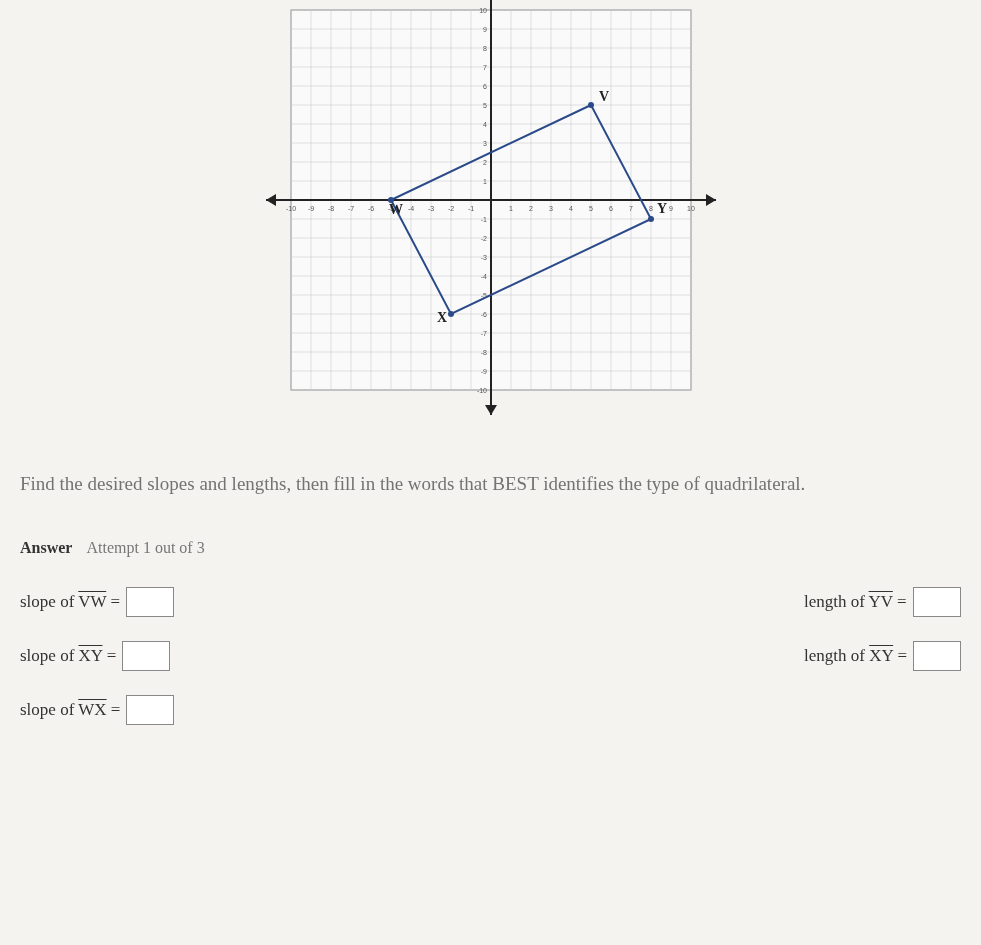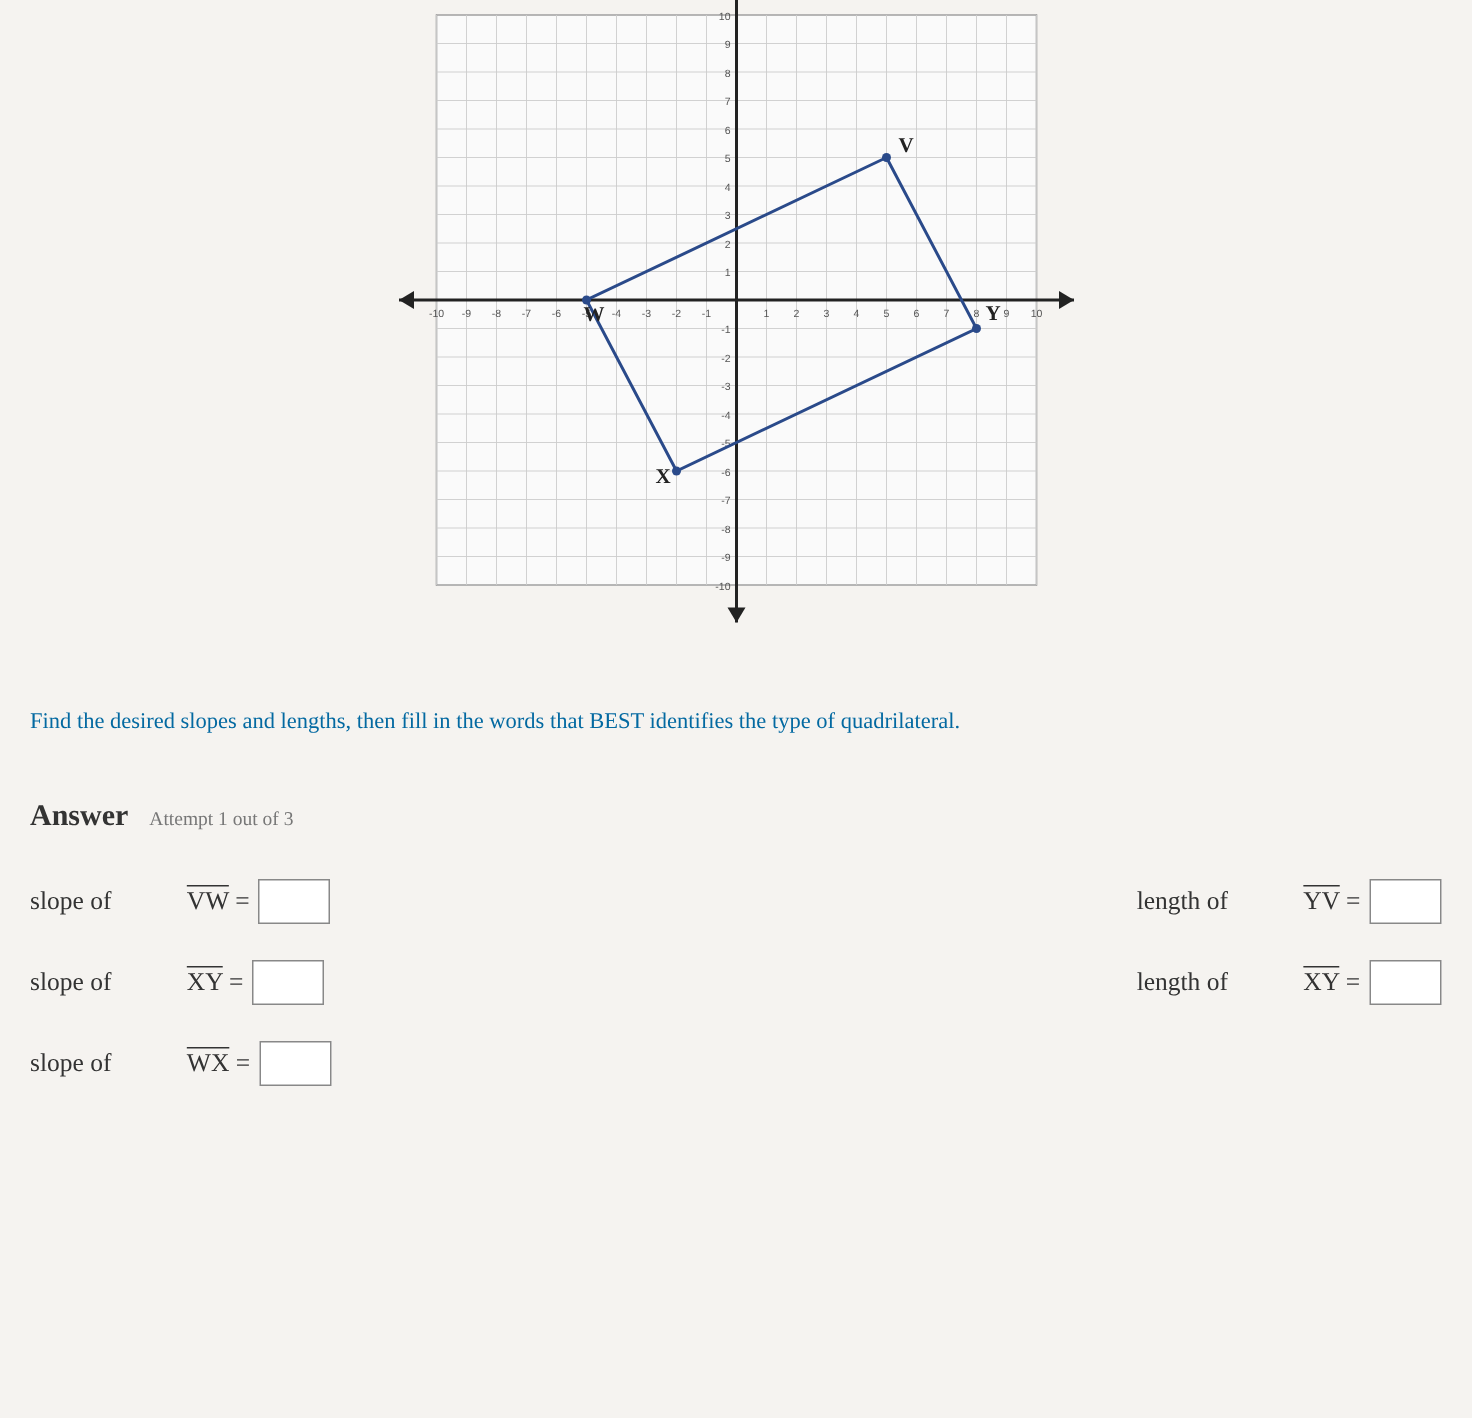--- a/index.html
+++ b/index.html
@@ -26,61 +26,60 @@
       justify-content: center;
       padding-top: 0;
     }
     .graph {
       width: 500px;
       height: 440px;
       position: relative;
     }
     .question {
       padding: 30px 40px 30px 20px;
-      font-size: 15px;
+      font-size: 19px;
       line-height: 1.5;
-      color: #0369a1;
+      color: #737373;
     }
     .answer-section {
       padding: 10px 20px;
     }
     .answer-header {
       display: flex;
       align-items: baseline;
       gap: 14px;
       margin-bottom: 30px;
     }
     .answer-label {
       font-weight: bold;
-      font-size: 20px;
+      font-size: 16px;
       color: #333;
     }
     .attempt-label {
-      font-size: 13px;
+      font-size: 16px;
       color: #777;
     }
     .inputs-grid {
       display: flex;
       justify-content: space-between;
       gap: 200px;
     }
     .col {
       display: flex;
       flex-direction: column;
       gap: 24px;
     }
     .input-row {
       display: flex;
       align-items: center;
       font-size: 17px;
       color: #333;
     }
     .overline {
       text-decoration: overline;
-      margin-left: 46px;
     }
     .input-box {
       width: 48px;
       height: 30px;
       border: 1px solid #888;
       background: #fff;
       margin-left: 6px;
     }
     svg {
       display: block;

